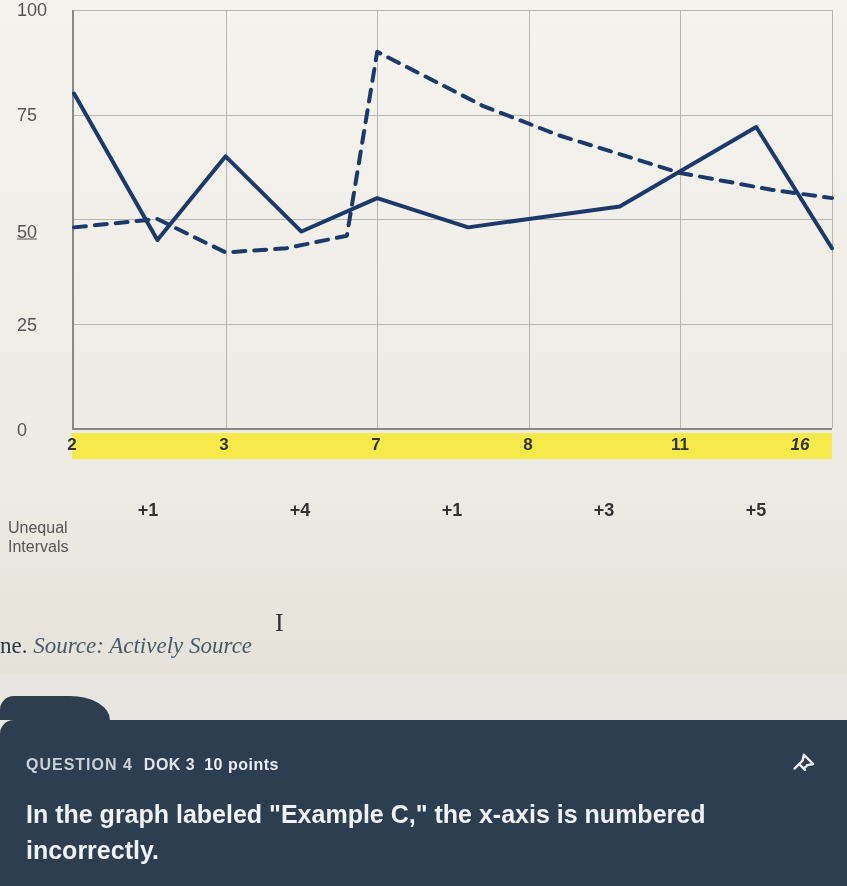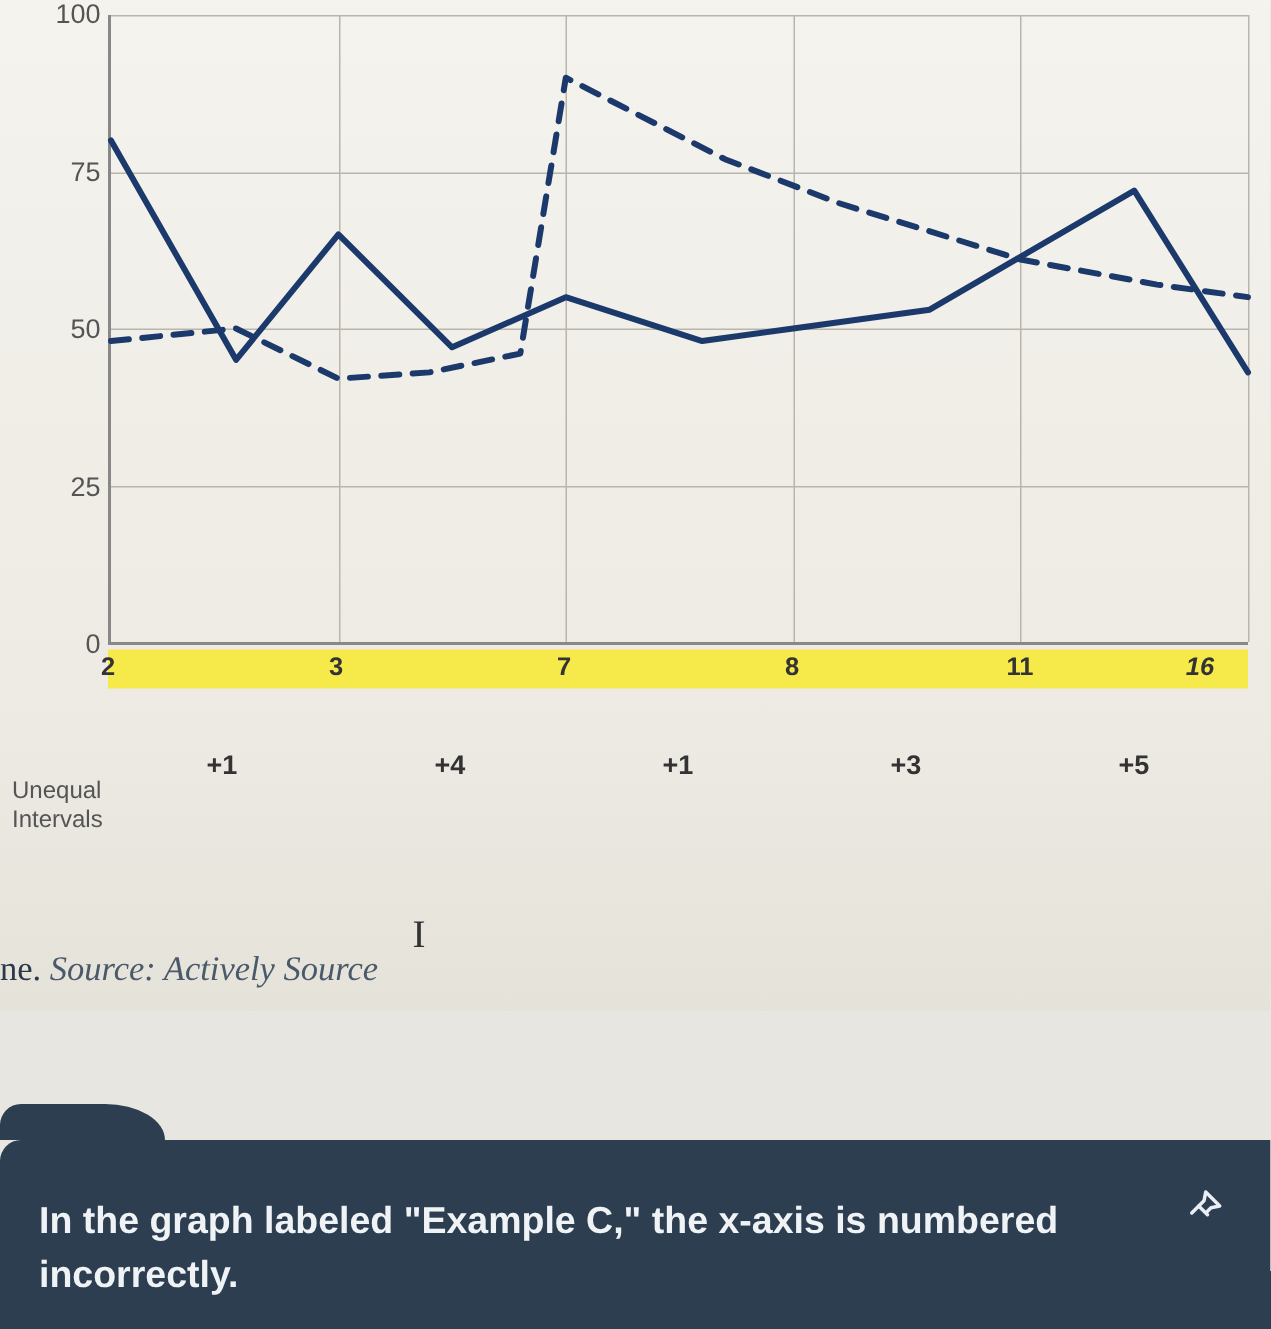--- a/index.html
+++ b/index.html
@@ -29,21 +29,21 @@
   .grid-h, .grid-v {
     position: absolute;
     background: #b8b5ac;
   }
   .grid-h { height: 1px; width: 100%; left: 0; }
   .grid-v { width: 1px; height: 100%; top: 0; }
   .ytick {
     position: absolute;
     right: 780px;
     width: 50px;
-    text-align: right;
+    text-align: left;
     font-family: Arial, sans-serif;
     font-size: 18px;
     color: #555;
     transform: translateY(-50%);
   }
   .xaxis-band {
     position: absolute;
     left: 72px;
     top: 433px;
     width: 760px;
@@ -163,21 +163,21 @@
       <polyline id="series-solid" fill="none" stroke="#1b3a6b" stroke-width="4" stroke-linejoin="round" stroke-linecap="round" points="0,83.99999999999999 83.60000000000001,231.00000000000003 152,147 228,222.60000000000002 304,188.99999999999997 395.2,218.4 456,210 547.1999999999999,197.39999999999998 684,117.60000000000001 760,239.40000000000003"></polyline>
       <polyline id="series-dashed" fill="none" stroke="#1b3a6b" stroke-width="4" stroke-dasharray="12 9" stroke-linejoin="round" stroke-linecap="round" points="0,218.4 83.60000000000001,210 152,243.60000000000002 212.79999999999998,239.40000000000003 273.59999999999997,226.8 304,41.99999999999999 410.40000000000003,96.6 486.40000000000003,126.00000000000001 608,163.8 699.1999999999999,180.60000000000002 760,188.99999999999997"></polyline>
     </svg>
   </div>
 
   <div class="xaxis-band"></div>
 
   <div id="yticks">
       <div class="ytick" style="top: 430px;">0</div>
       <div class="ytick" style="top: 325px;">25</div>
-      <div class="ytick" style="top: 220px;">50</div>
+      <div class="ytick" style="top: 232px; text-decoration: underline;">50</div>
       <div class="ytick" style="top: 115px;">75</div>
       <div class="ytick" style="top: 10px;">100</div>
     </div>
   <div id="xticks">
       <div class="xtick" style="left: 72px;">2</div>
       <div class="xtick" style="left: 224px;">3</div>
       <div class="xtick" style="left: 376px;">7</div>
       <div class="xtick" style="left: 528px;">8</div>
       <div class="xtick" style="left: 680px;">11</div>
       <div class="xtick" style="left: 800px; font-style: italic;">16</div>
@@ -199,20 +199,25 @@
 <div class="cursor">I</div>
 
 <div class="caption">
   <br>
   <br>
   <span>ne. </span><span class="src">Source: Actively Source</span>
 </div>
 
 <div class="question-panel">
   <div class="panel-tab"></div>
+  <div class="q-header">
+    <span class="qn">QUESTION 4</span>
+    <span class="dok">DOK 3</span>
+    <span class="pts">10 points</span>
+  </div>
   <div class="q-text">In the graph labeled "Example C," the x-axis is numbered incorrectly.</div>
   <span class="pin">
     <svg viewBox="0 0 24 24" fill="none" stroke="currentColor" stroke-width="2" stroke-linecap="round" stroke-linejoin="round">
       <path d="M12 17l-5-5 3-3 1-5 8 8-5 1-3 3z"></path>
       <line x1="7" y1="12" x2="3" y2="16"></line>
     </svg>
   </span>
 </div>
 
 </body></html>

